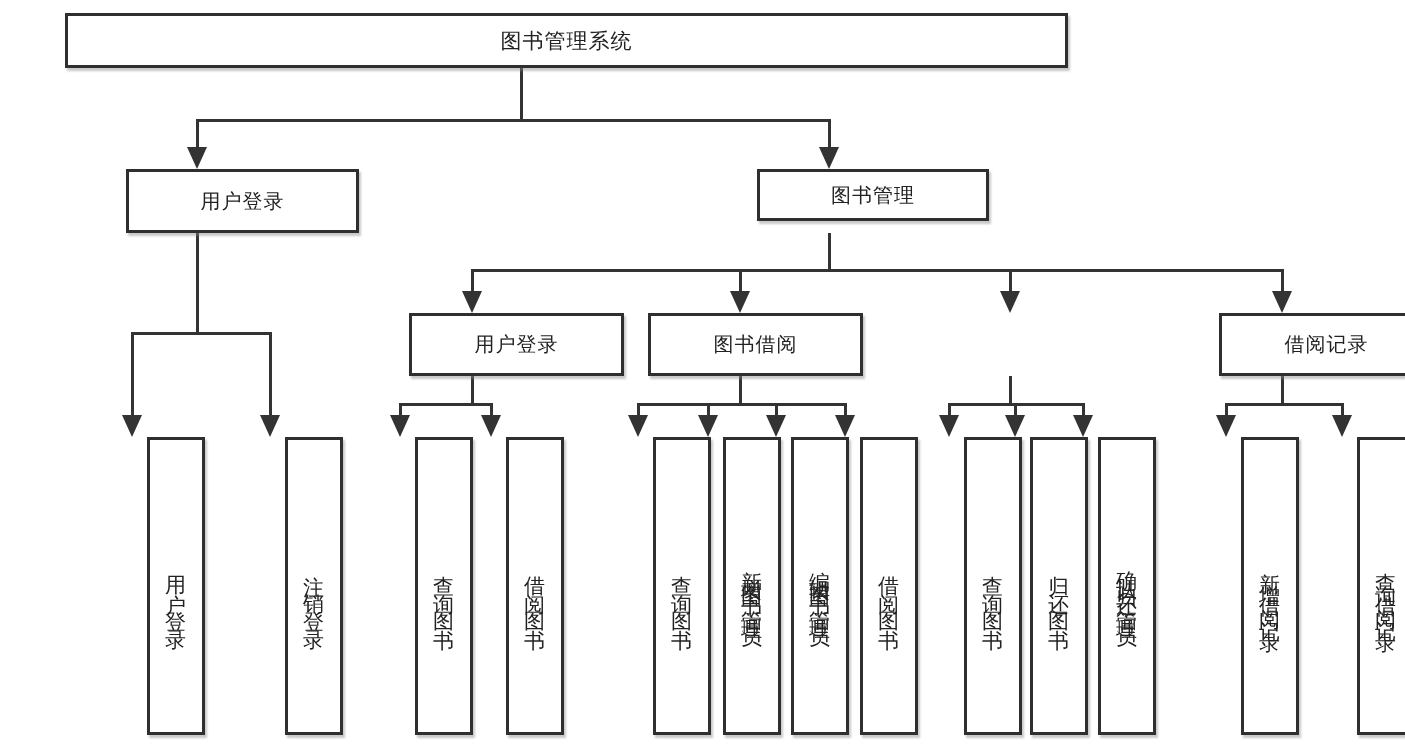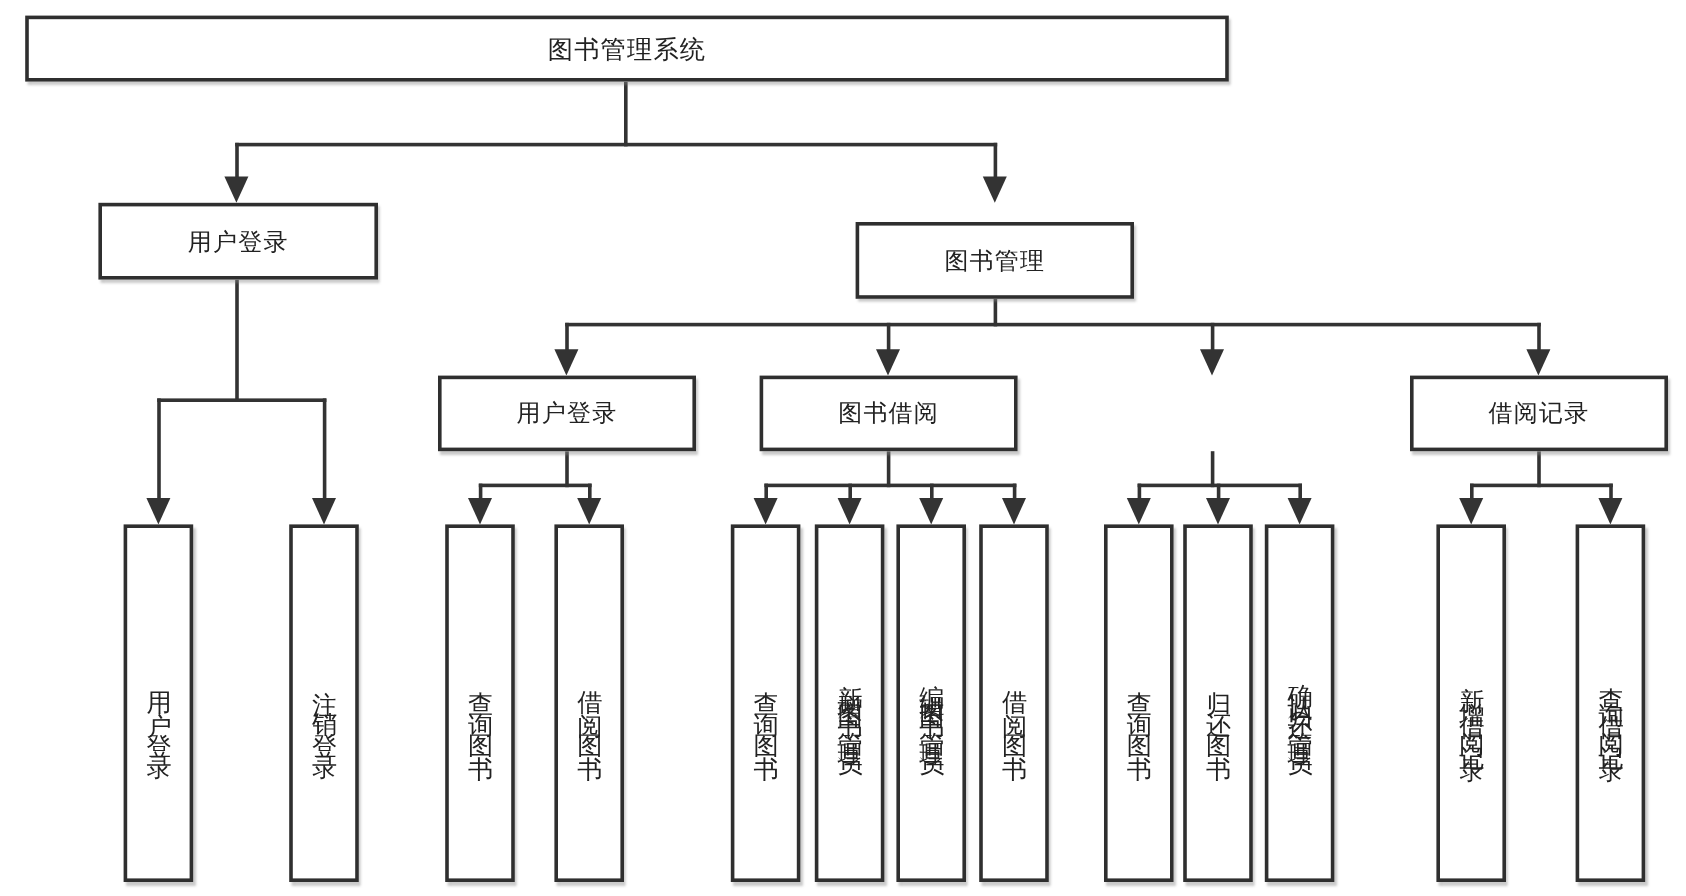--- a/index.html
+++ b/index.html
@@ -8,20 +8,21 @@
     font-family:"Liberation Sans","DejaVu Sans",sans-serif;
     background:#ffffff; color:#222222;
   }
   .box {
     position:absolute; box-sizing:border-box;
     background:#ffffff; border:3px solid #2f2f2f;
     box-shadow:2px 3px 2px rgba(136,136,136,0.45);
     display:flex; align-items:center; justify-content:center;
     font-size:20px; color:#222222; letter-spacing:1px;
     z-index:2;
+    margin-left:44px;
   }
   .title-box { font-size:21px; }
   .vtext {
     writing-mode:vertical-rl; text-orientation:mixed;
     font-size:21px; line-height:1; letter-spacing:18px; padding-top:18px;
   }
   .ls12 { letter-spacing:12px; padding-top:12px; }
   .ls8  { letter-spacing:8px;  padding-top:8px;  }
   .line { position:absolute; background:#333333; z-index:1; }
   .arrow {
@@ -39,28 +40,28 @@
 
 <div class="stage">
 
   <div class="box title-box" style="left:21px;top:13px;width:1003px;height:55px">
     <span>图书管理系统</span>
   </div>
 
   <div class="box" style="left:82px;top:169px;width:233px;height:64px">
     <span>用户登录</span>
   </div>
-  <div class="box" style="left:713px;top:185px;width:232px;height:64px">
+  <div class="box" style="left:713px;top:169px;width:232px;height:52px">
     <span>图书管理</span>
   </div>
 
   <div class="box" style="left:365px;top:313px;width:215px;height:63px">
     <span>用户登录</span>
   </div>
-  <div class="box" style="left:633px;top:313px;width:215px;height:63px">
+  <div class="box" style="left:604px;top:313px;width:215px;height:63px">
     <span>图书借阅</span>
   </div>
   <div class="box" style="left:1175px;top:313px;width:215px;height:63px">
     <span>借阅记录</span>
   </div>
 
   <div class="box" style="left:103px;top:437px;width:58px;height:298px">
     <span class="vtext">用户登录</span>
   </div>
   <div class="box" style="left:241px;top:437px;width:58px;height:298px">

